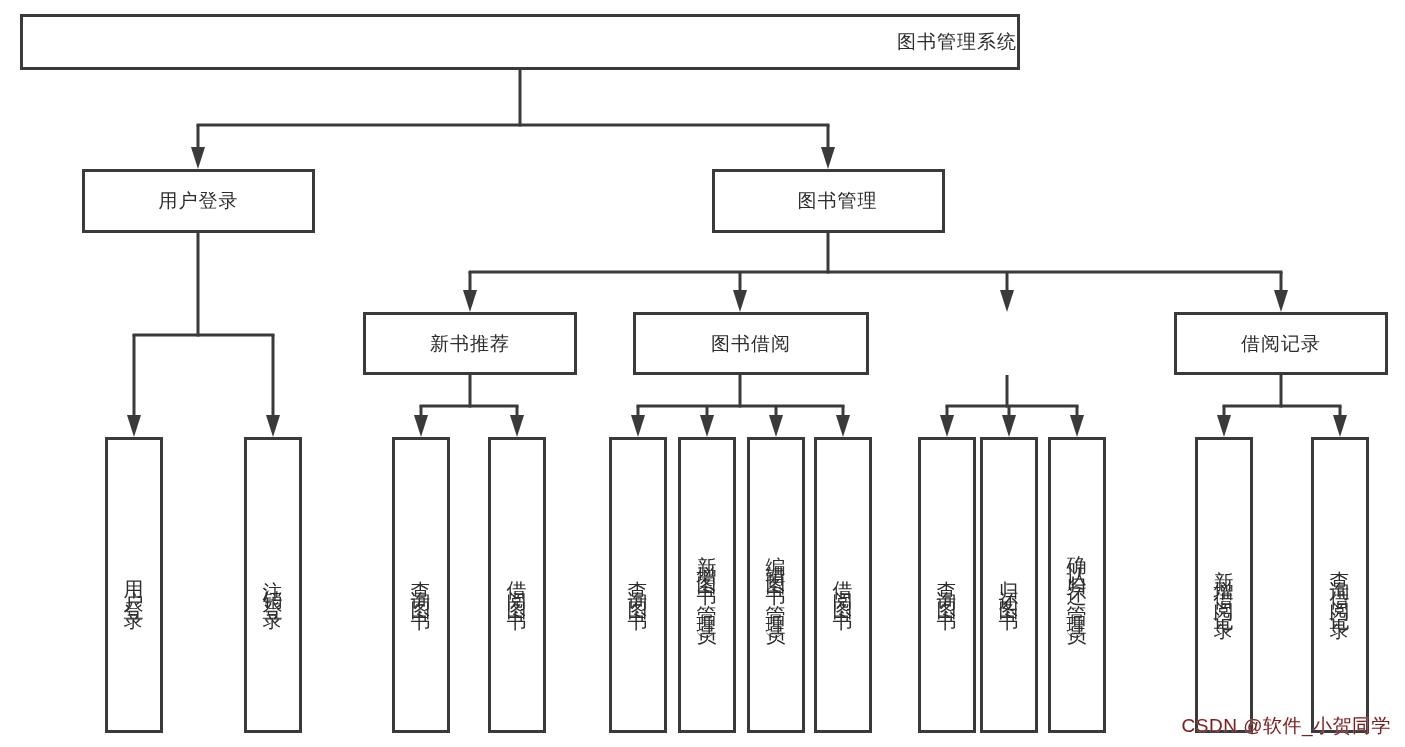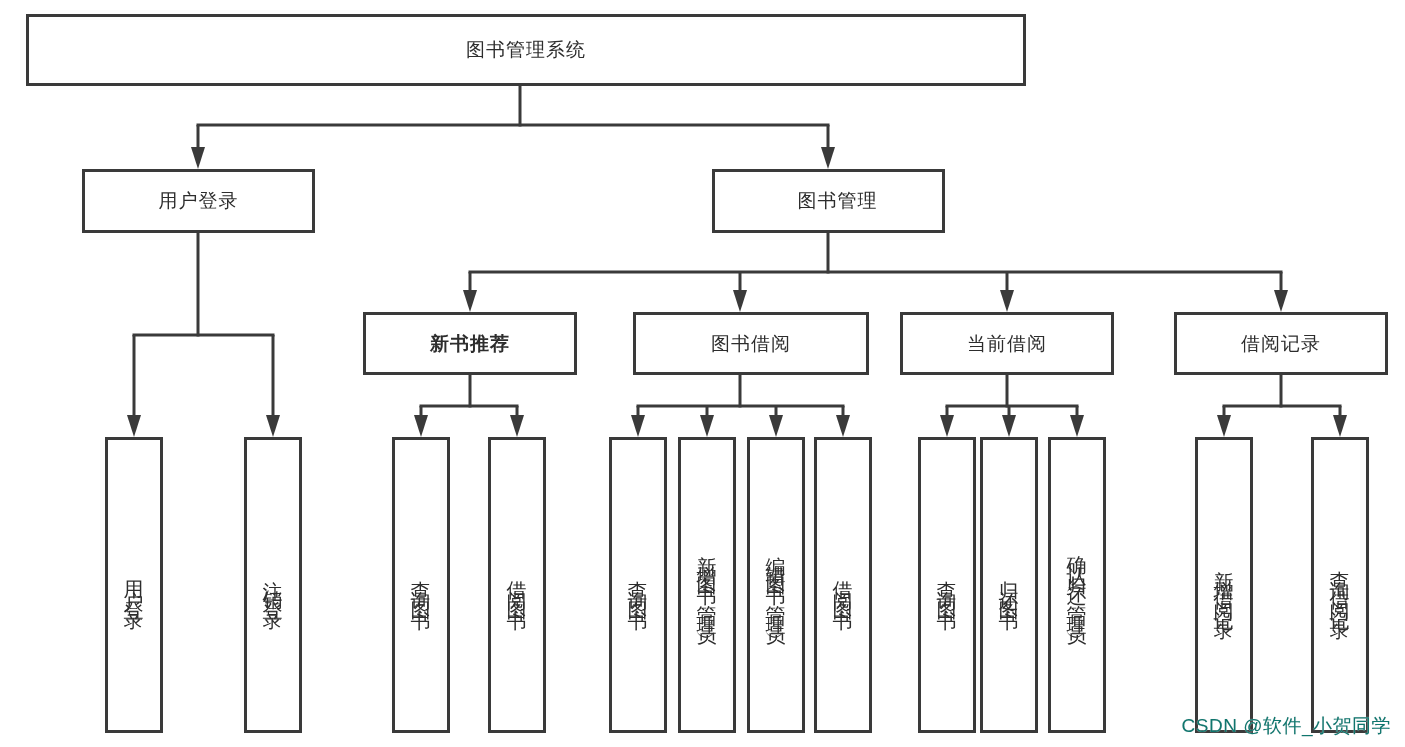--- a/index.html
+++ b/index.html
@@ -17,21 +17,21 @@
   .vnode{
     width:58px;height:296px;top:437px;
   }
   .vnode .vtext{
     writing-mode:vertical-rl;text-orientation:mixed;
     font-size:20px;letter-spacing:10px;line-height:1;
     color:#2d2d2d;white-space:nowrap;
   }
   .watermark{
     position:absolute;right:14px;bottom:8px;
-    font-size:19px;color:#0f766e;letter-spacing:0.5px;
+    font-size:19px;color:#7f1d1d;letter-spacing:0.5px;
     text-shadow:0 0 1px #dddddd;
   }
 </style>
 </head>
 <body>
 
 <div class="canvas">
 
   <svg class="wires" viewBox="0 0 1405 747" xmlns="http://www.w3.org/2000/svg">
     <g stroke="#3a3a3a" stroke-width="3" fill="none">
@@ -95,39 +95,36 @@
       <polygon points="769,415 783,415 776,437"></polygon>
       <polygon points="836,415 850,415 843,437"></polygon>
       <polygon points="940,415 954,415 947,437"></polygon>
       <polygon points="1002,415 1016,415 1009,437"></polygon>
       <polygon points="1070,415 1084,415 1077,437"></polygon>
       <polygon points="1217,415 1231,415 1224,437"></polygon>
       <polygon points="1333,415 1347,415 1340,437"></polygon>
     </g>
   </svg>
 
-  <div class="node hnode" style="left:26px;top:14px;width:1000px;height:72px;">
+  <div class="node hnode" style="left:20px;top:14px;width:1000px;height:56px;justify-content:flex-end;">
     <span>图书管理系统</span>
   </div>
 
   <div class="node hnode" style="left:82px;top:169px;width:233px;height:64px;">
     <span>用户登录</span>
   </div>
   <div class="node hnode" style="left:712px;top:169px;width:233px;height:64px;padding-left:18px;">
     <span>图书管理</span>
   </div>
 
-  <div class="node hnode" style="left:363px;top:312px;width:214px;height:63px;font-weight:bold;">
+  <div class="node hnode" style="left:363px;top:312px;width:214px;height:63px;">
     <span>新书推荐</span>
   </div>
   <div class="node hnode" style="left:633px;top:312px;width:236px;height:63px;">
     <span>图书借阅</span>
-  </div>
-  <div class="node hnode" style="left:900px;top:312px;width:214px;height:63px;">
-    <span>当前借阅</span>
   </div>
   <div class="node hnode" style="left:1174px;top:312px;width:214px;height:63px;">
     <span>借阅记录</span>
   </div>
 
   <div class="node vnode" style="left:105px;">
     <span class="vtext">用户登录</span>
   </div>
   <div class="node vnode" style="left:244px;">
     <span class="vtext">注销登录</span>

